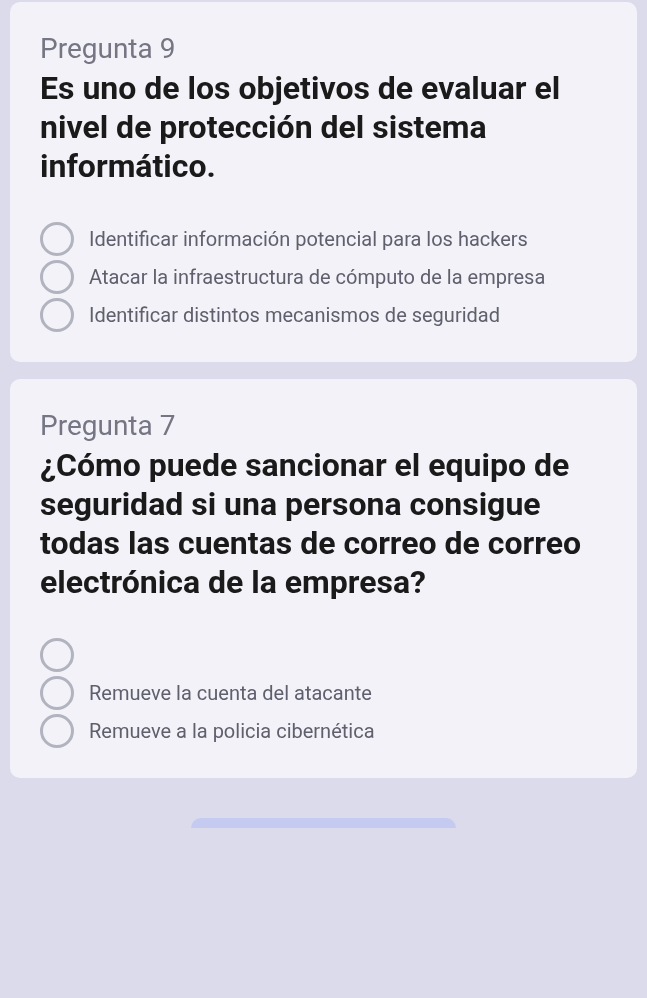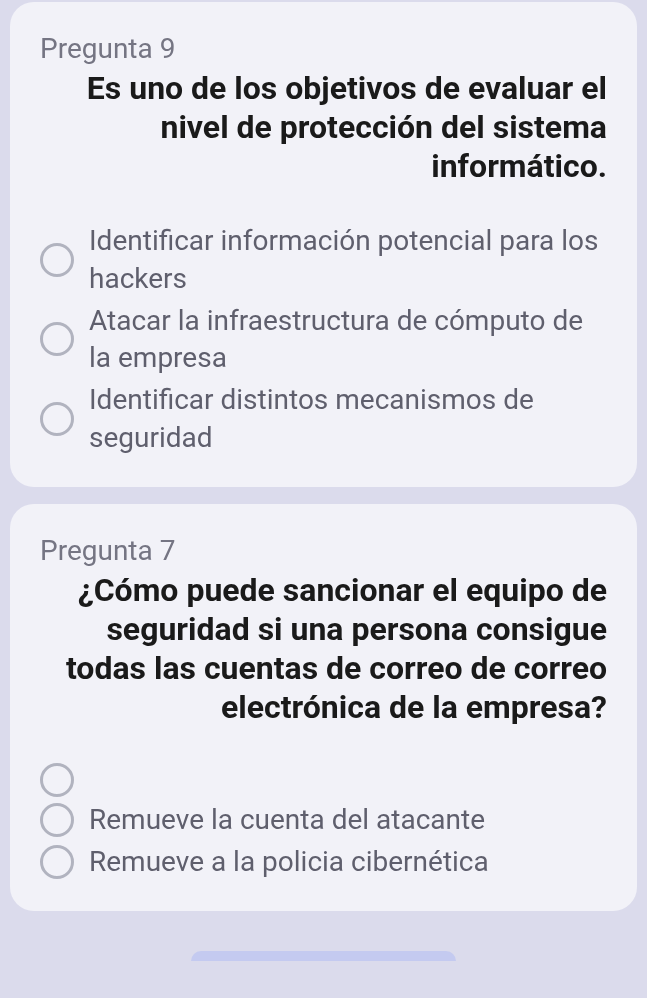--- a/index.html
+++ b/index.html
@@ -10,39 +10,38 @@
     
     body {
       background-color: #dbdbec;
       font-family: -apple-system, BlinkMacSystemFont, "Segoe UI", Roboto, "Open Sans", sans-serif;
       padding: 2px 10px 10px 10px;
       width: 647px;
     }
     
     .question-card {
       background-color: #f2f2f8;
-      border-radius: 24px;
+      border-radius: 10px;
       padding: 30px;
       margin-bottom: 17px;
     }
     
     .question-number {
       color: #757583;
       font-size: 28px;
       font-weight: 400;
       margin-bottom: 4px;
     }
     
     .question-text {
       color: #1a1a1a;
       font-size: 32px;
       font-weight: 700;
       line-height: 1.22;
       margin-bottom: 36px;
-      text-align: right;
     }
     
     .options-list {
       display: flex;
       flex-direction: column;
       gap: 4px;
     }
     
     .option-item {
       display: flex;
@@ -55,21 +54,21 @@
       width: 34px;
       height: 34px;
       min-width: 34px;
       border: 3px solid #b1b3bf;
       border-radius: 50%;
       flex-shrink: 0;
     }
     
     .option-label {
       color: #5f5f6d;
-      font-size: 28px;
+      font-size: 20px;
       font-weight: 400;
       line-height: 1.35;
     }
     
     .bottom-button {
       background-color: #c4caf0;
       border-radius: 16px 16px 0 0;
       height: 10px;
       width: 265px;
       margin: 40px auto 0 auto;

